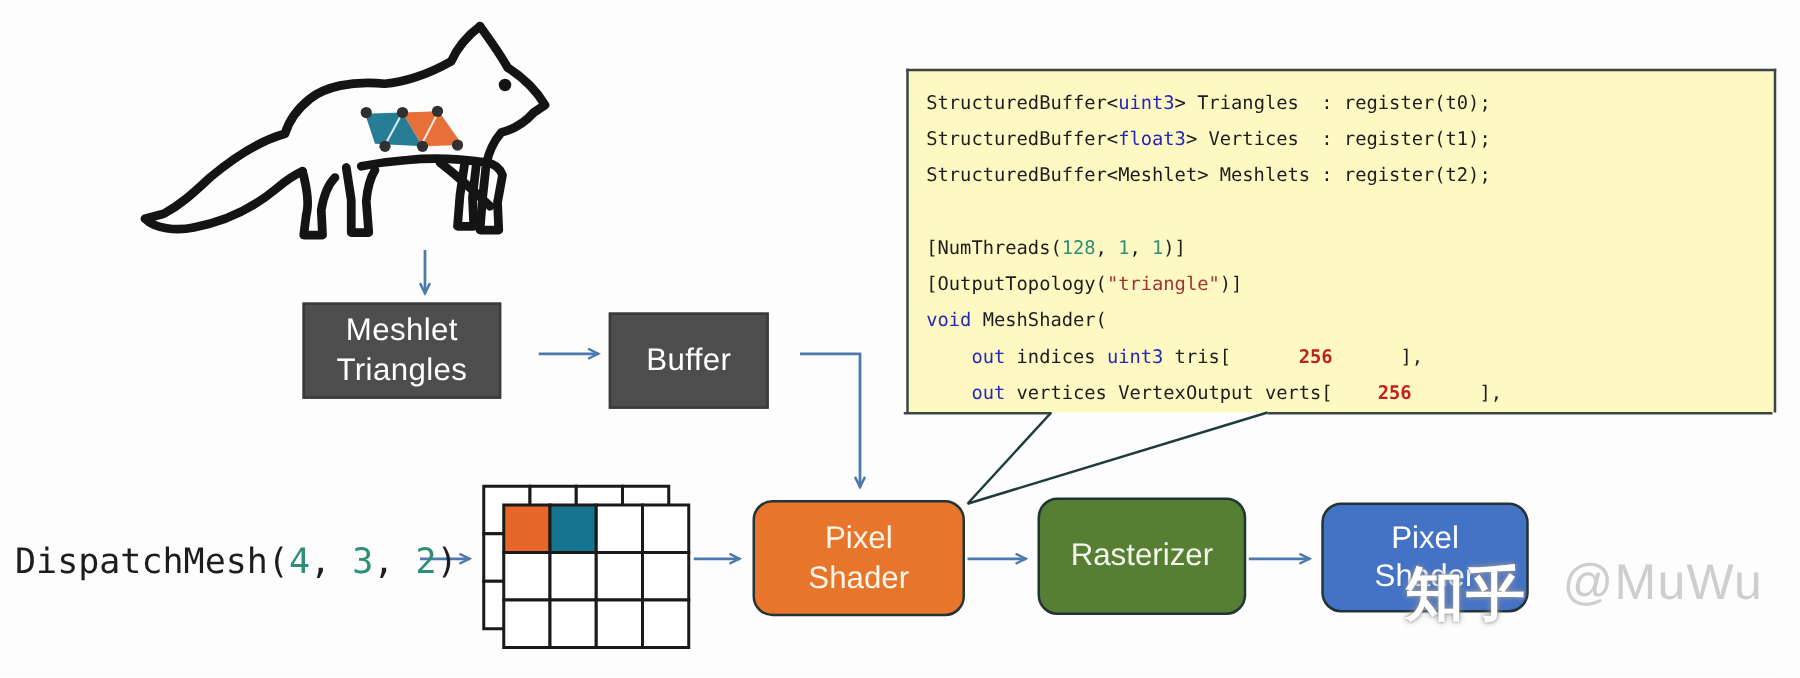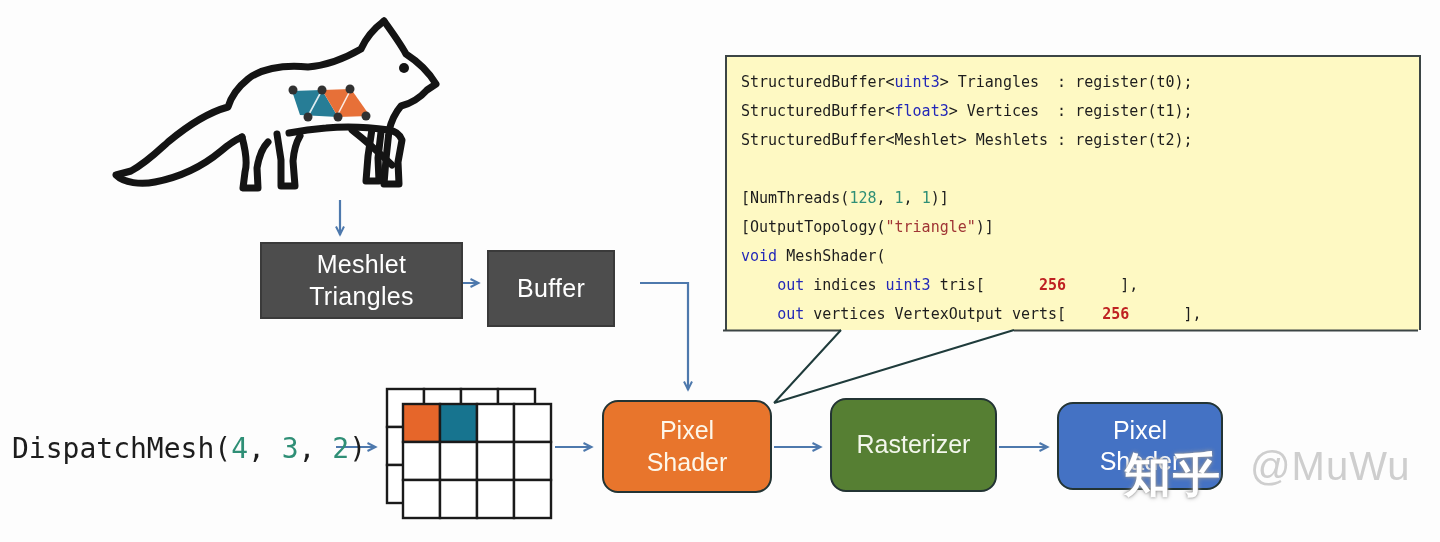--- a/index.html
+++ b/index.html
@@ -8,21 +8,21 @@
           font-family:"Liberation Sans",sans-serif}
   svg.layer{position:absolute;left:0;top:0;width:1440px;height:542px;pointer-events:none}
   #fg-svg{z-index:4}
 
   .node{position:absolute;display:flex;flex-direction:column;align-items:center;justify-content:center;
         text-align:center;color:#ffffff;z-index:2}
   .node-dark{background:var(--node-dark-fill);border:2px solid var(--node-dark-border);
              font-size:25px;line-height:1.26;letter-spacing:.3px}
   .node-rounded{border:2.5px solid var(--node-rounded-border);border-radius:16px;
                 font-size:25px;line-height:1.26}
-  #node-meshlet-generation{left:260px;top:242px;width:203px;height:77px}
+  #node-meshlet-generation{left:242px;top:242px;width:159px;height:77px}
   #node-buffer{left:487px;top:250px;width:128px;height:77px}
   #node-mesh-shader{left:602px;top:400px;width:170px;height:93px;background:var(--mesh-shader-fill);color:#fdf7ea}
   #node-rasterizer{left:830px;top:398px;width:167px;height:94px;background:var(--rasterizer-fill);color:#f3f7ec}
   #node-pixel-shader{left:1057px;top:402px;width:166px;height:88px;background:var(--pixel-shader-fill);color:#fff}
 
   #code-box{position:absolute;left:725px;top:55px;width:696px;height:275px;background:#fef9c3;
             border:2px solid #3c4545;border-bottom:none;padding:11px 0 0 14px;z-index:3;
             font-family:"DejaVu Sans Mono","Liberation Mono",monospace;font-size:15px;line-height:29px;
             white-space:pre;color:var(--code-default)}
   .code-line{height:29px}

